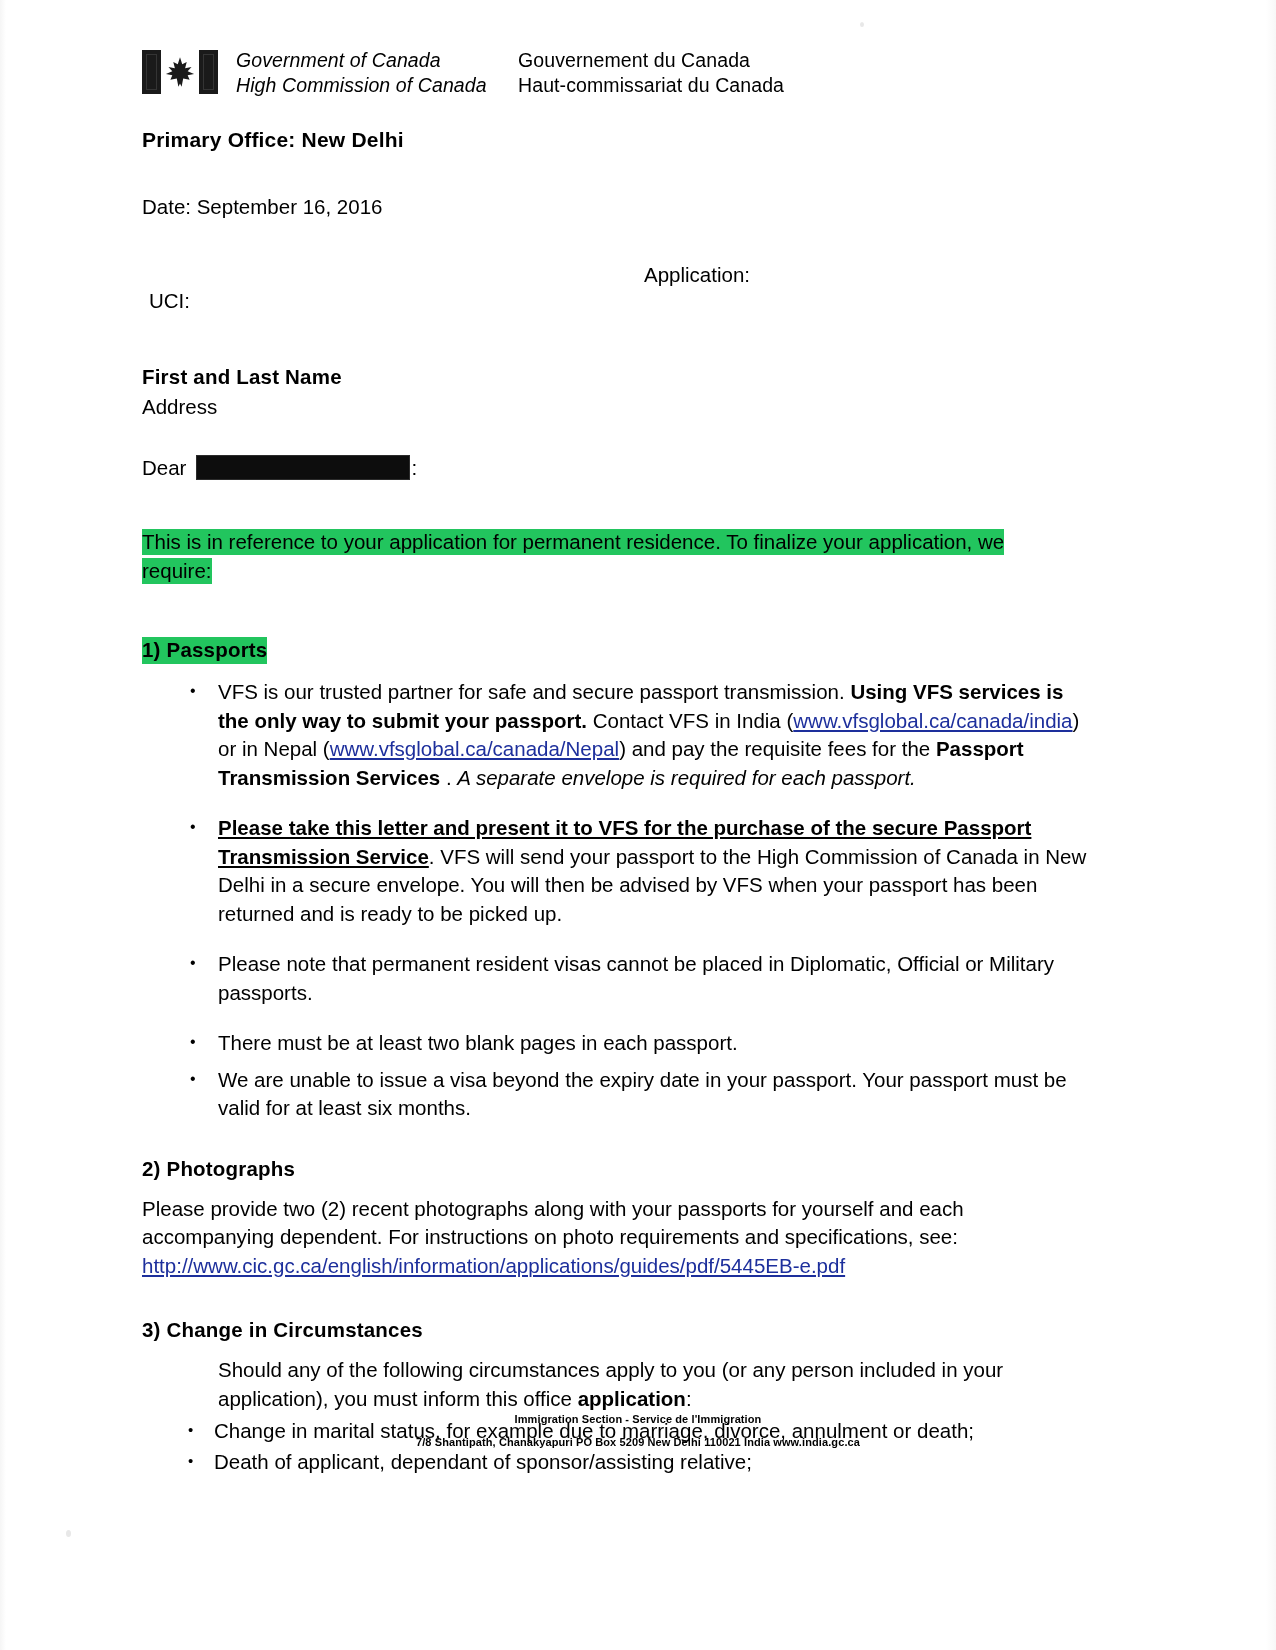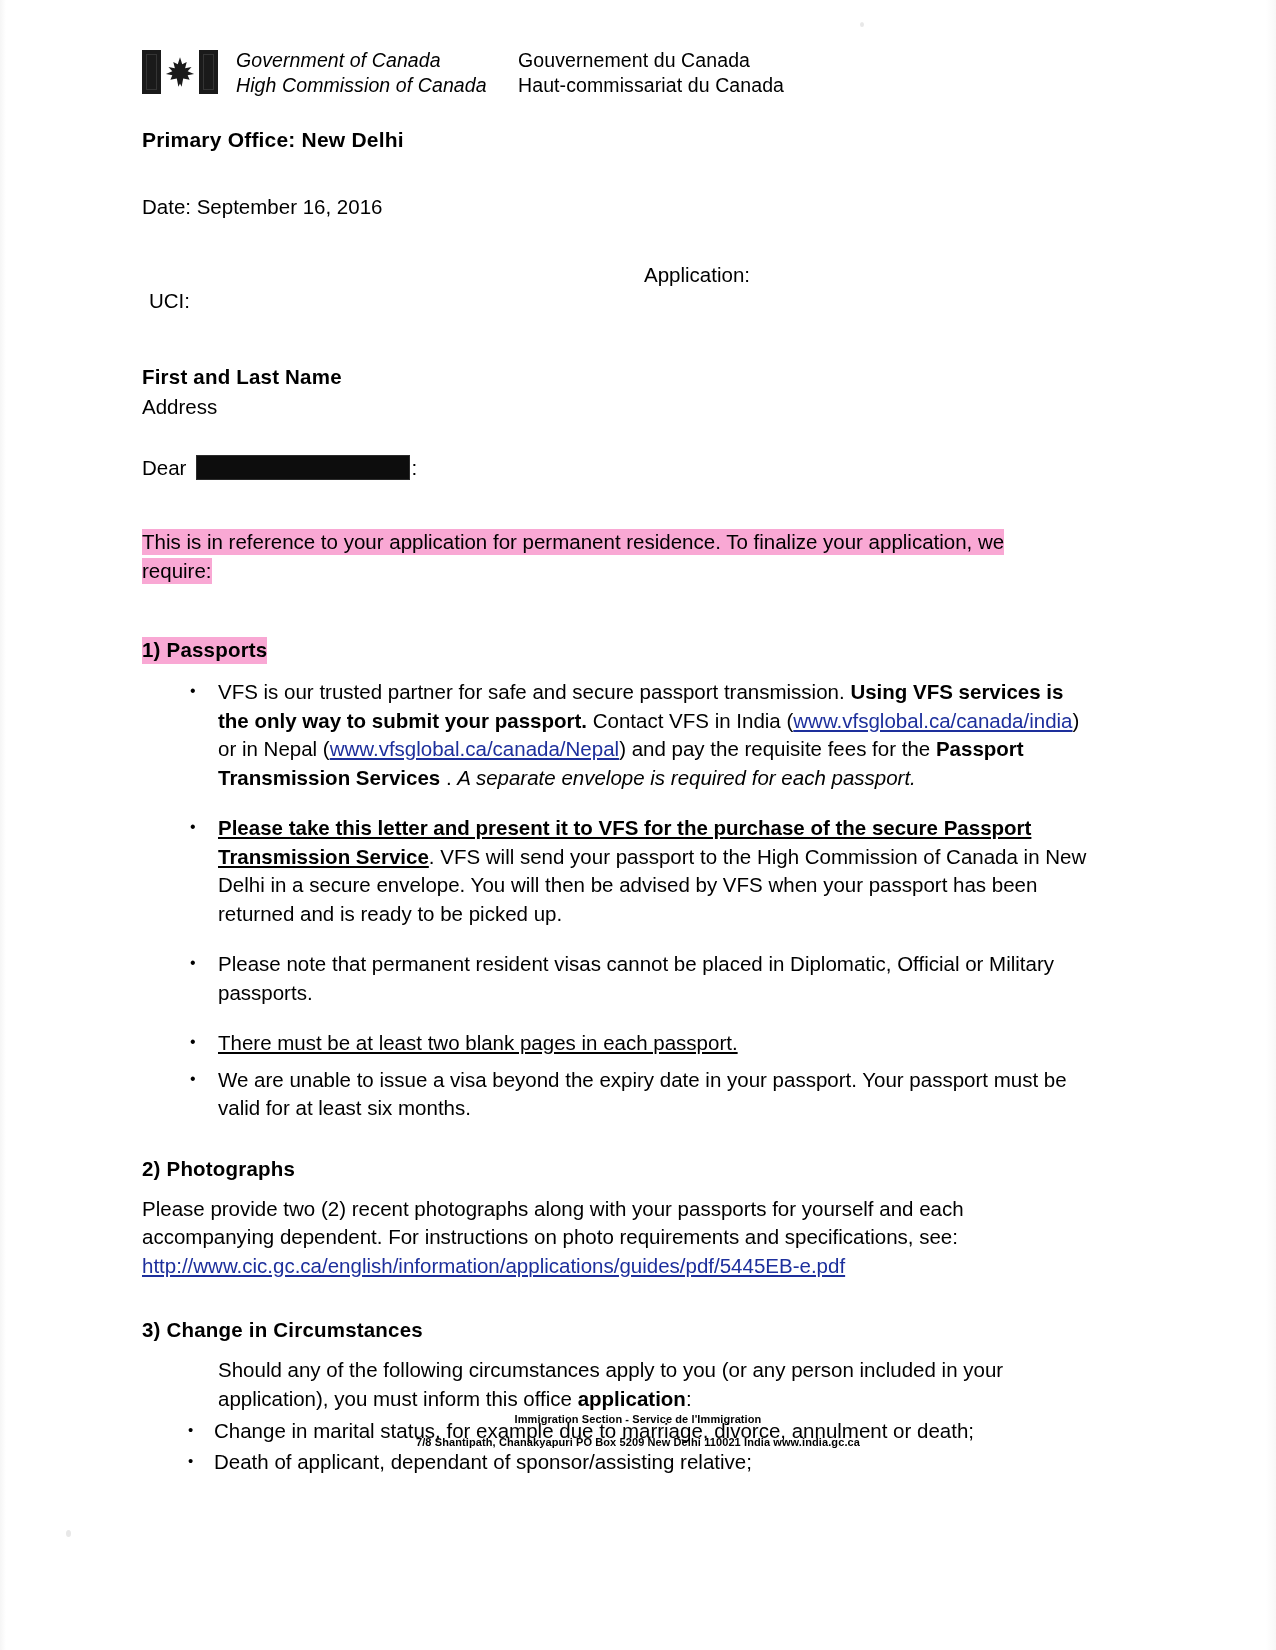--- a/index.html
+++ b/index.html
@@ -154,21 +154,21 @@
     display: inline-block;
     width: 212px;
     height: 23px;
     background: #0d0d0d;
     margin: 0 1px 0 10px;
     border: 1px solid #2b2b2b;
   }
 
   
   .hl {
-    background: #f9a8d4;
+    background: #22c55e;
     box-decoration-break: clone;
     -webkit-box-decoration-break: clone;
     padding: 1px 0 2px 0;
   }
 
   .intro {
     font-size: 20.5px;
     line-height: 29px;
     width: 935px;
     margin-bottom: 52px;
@@ -198,21 +198,21 @@
     line-height: 28.5px;
     margin-bottom: 22px;
   }
   ul.bullets > li::before {
     content: "\2022";
     position: absolute;
     left: 48px;
     top: -1px;
     font-size: 16px;
   }
-  ul.bullets > li.tight { margin-bottom: 8px; text-decoration: underline; }
+  ul.bullets > li.tight { margin-bottom: 8px; }
 
   ul.subbullets {
     list-style: none;
     margin: 4px 0 17px 0;
     padding: 0;
   }
   ul.subbullets > li {
     position: relative;
     padding-left: 72px;
     font-size: 20.5px;

